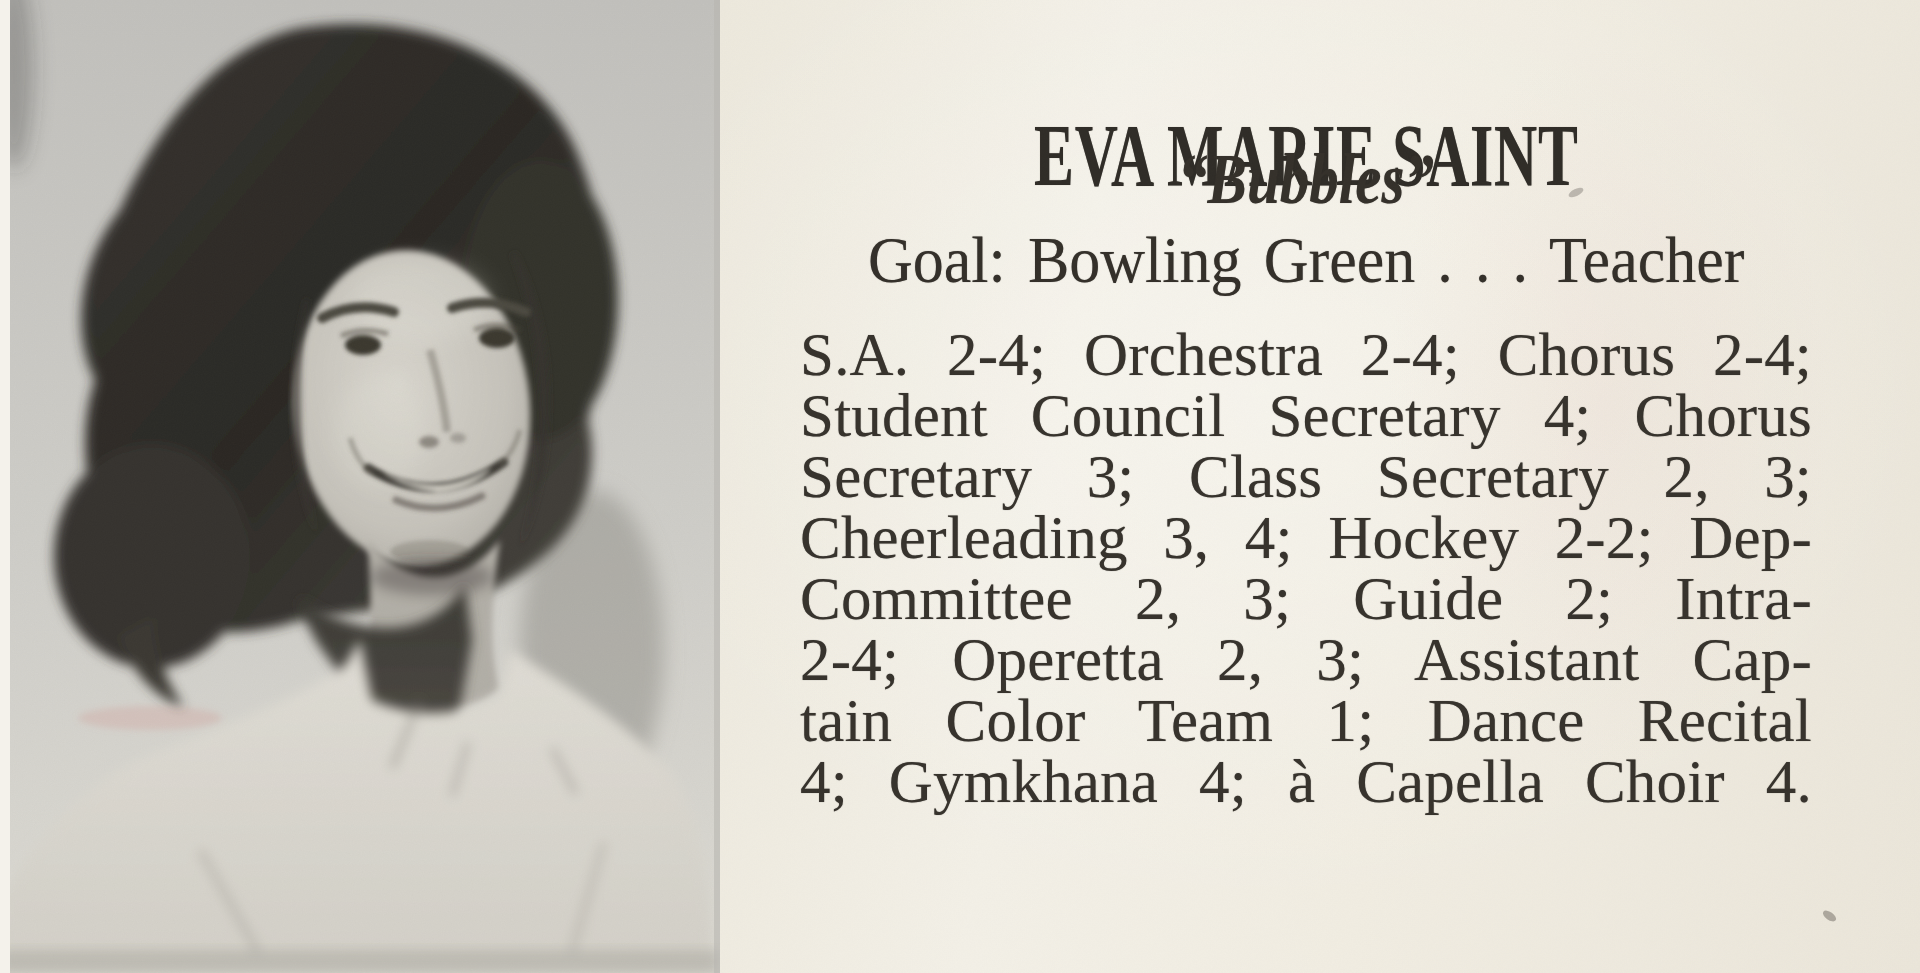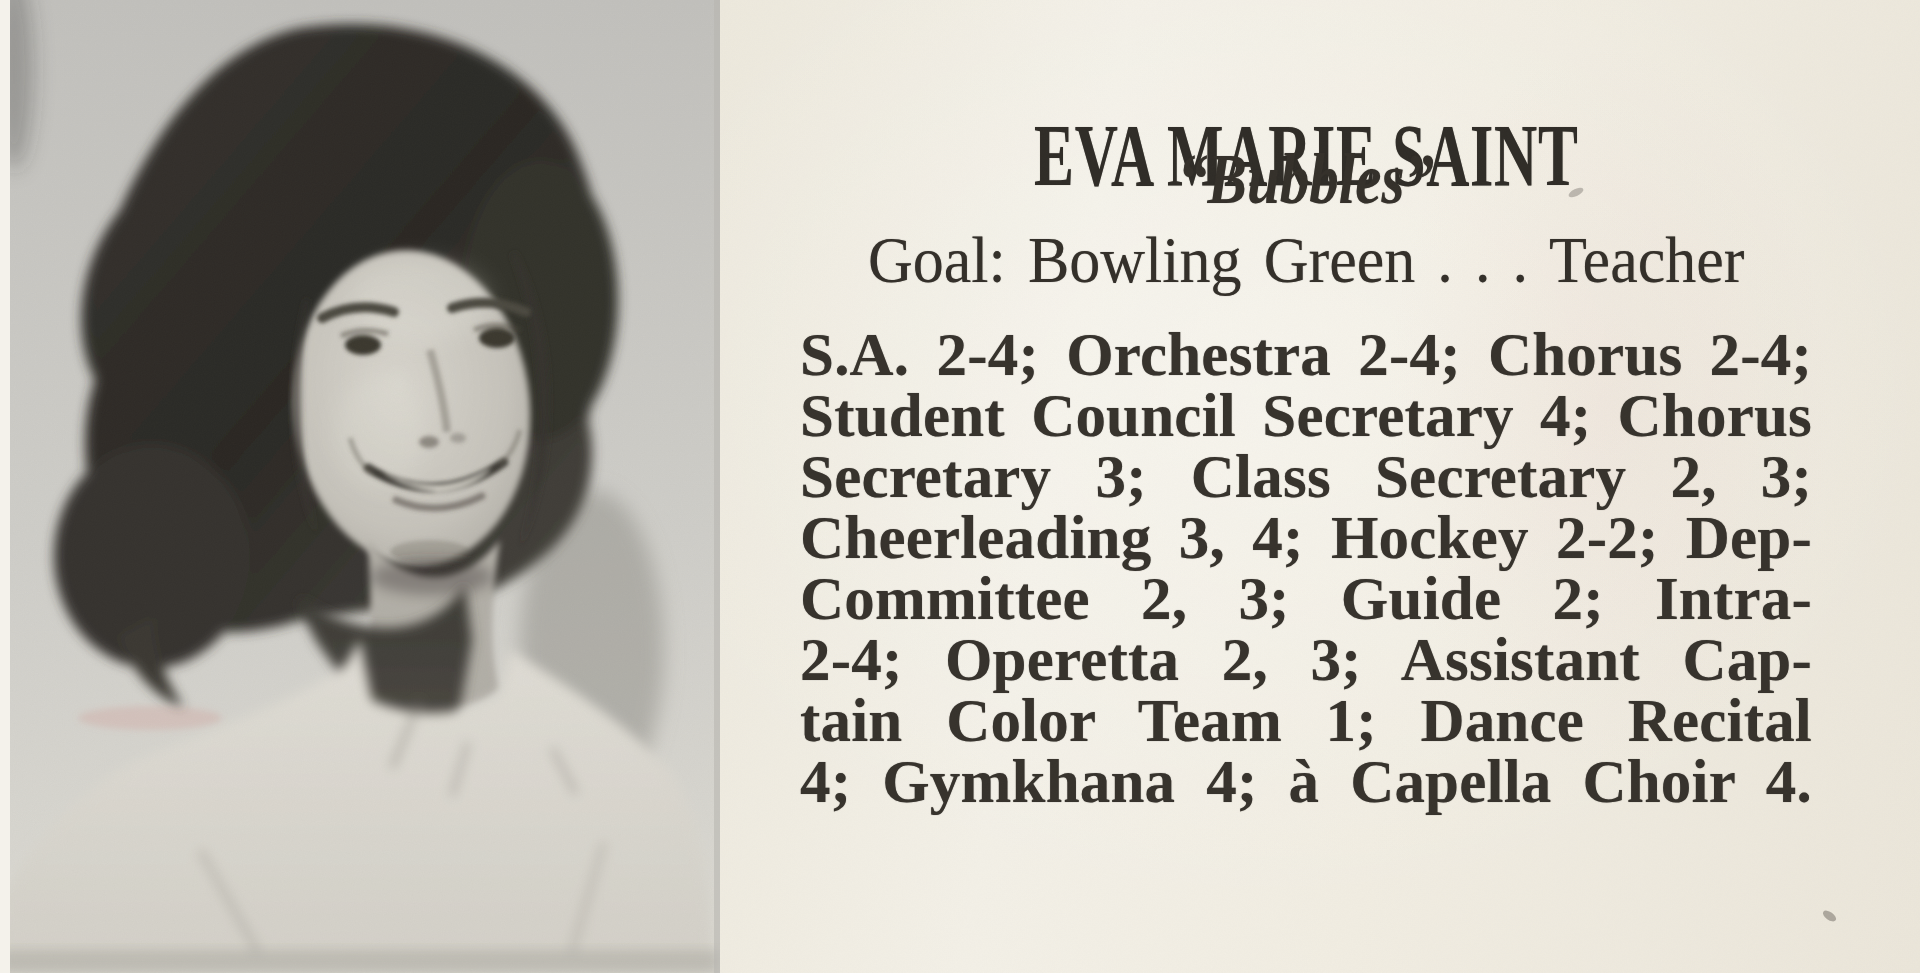--- a/index.html
+++ b/index.html
@@ -33,21 +33,21 @@
   }
   .nickname .squeeze{display:inline-block;transform:scaleX(.82);transform-origin:50% 50%;}
   .goal{
     position:absolute;top:227px;left:0;width:100%;text-align:center;
     font-size:66px;font-weight:400;line-height:1;white-space:nowrap;
     word-spacing:7px;color:#332f29;
   }
   .goal .squeeze{display:inline-block;transform:scaleX(.94);transform-origin:50% 50%;}
   .activities{
     position:absolute;top:324px;left:0;width:1012px;
-    font-size:61px;font-weight:700;line-height:61px;color:#36322c;
+    font-size:61px;font-weight:400;line-height:61px;color:#36322c;
     letter-spacing:.2px;word-spacing:2px;
   }
   .bline{text-align:justify;text-align-last:justify;white-space:normal;}
   
   .speck{position:absolute;border-radius:50%;}
   .speck-a{left:1568px;top:189px;width:16px;height:7px;background:rgba(125,120,112,.45);transform:rotate(-25deg);}
   .speck-b{left:1822px;top:912px;width:15px;height:8px;background:rgba(110,104,96,.5);transform:rotate(35deg);}
 </style>
 </head>
 <body>

